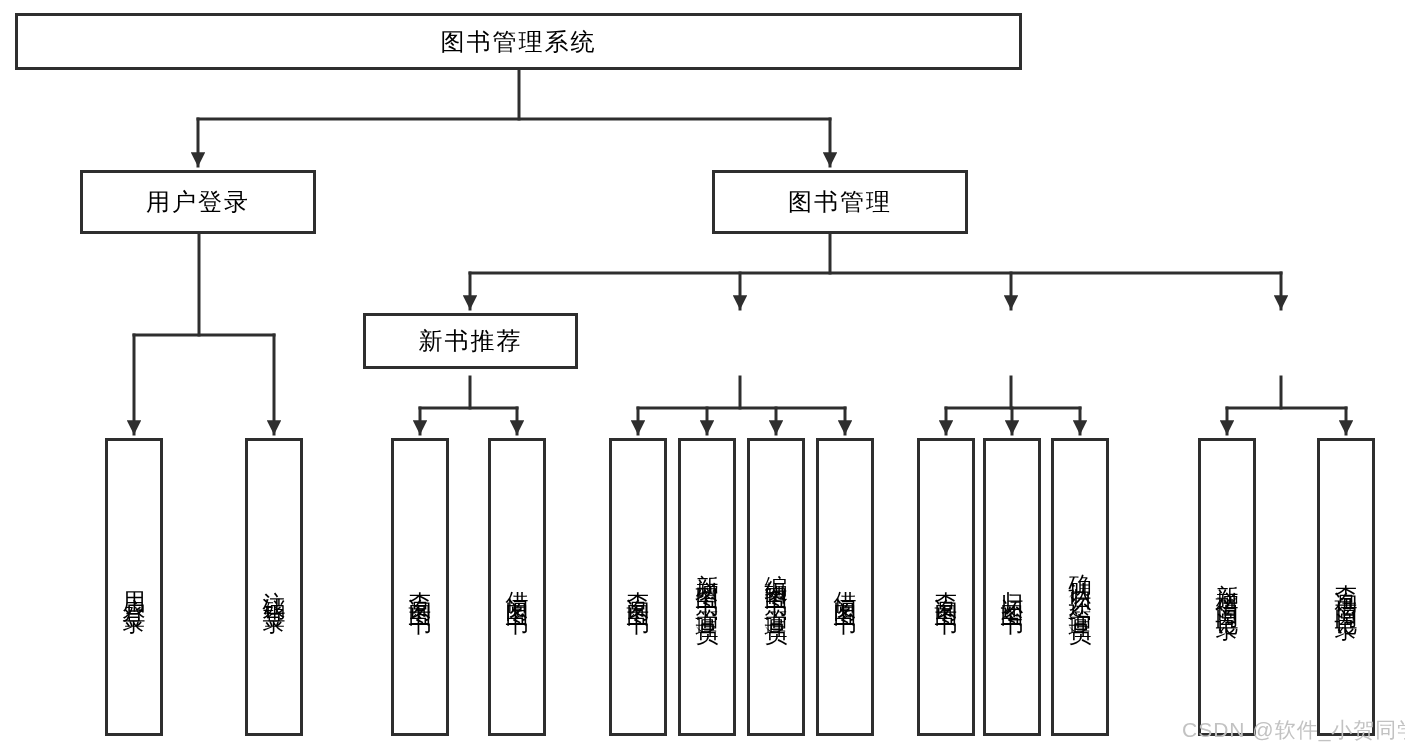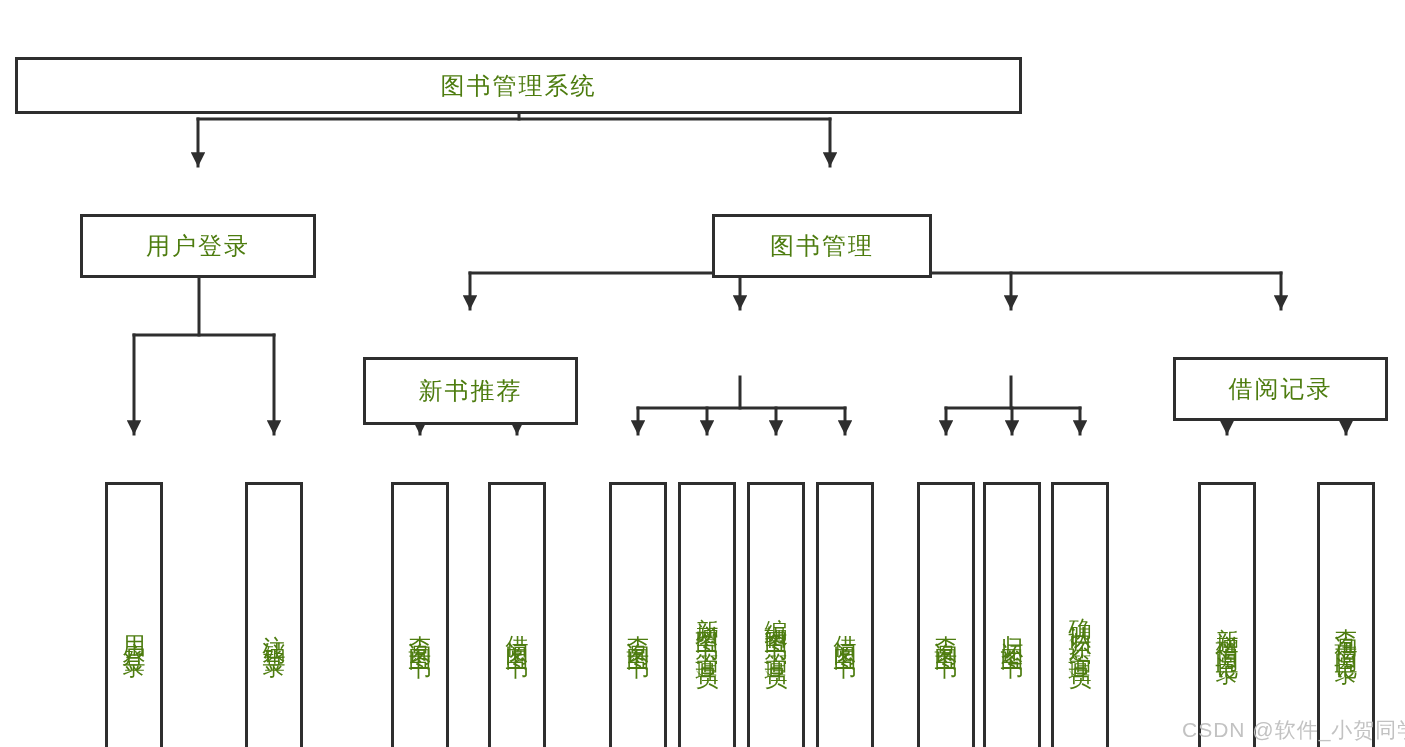--- a/index.html
+++ b/index.html
@@ -23,22 +23,21 @@
     height: 747px;
   }
   .node {
     position: absolute;
     box-sizing: border-box;
     border: 3px solid #2e2e2e;
     background: #ffffff;
     display: flex;
     align-items: center;
     justify-content: center;
-    color: #4d7c0f;
-    margin-top: 44px;
+    color: #000000;
   }
   .hbox span {
     font-size: 24px;
     letter-spacing: 2px;
     white-space: nowrap;
   }
   .vbox {
     top: 438px;
     height: 298px;
     width: 58px;
@@ -117,29 +116,26 @@
     </g>
   </svg>
 
   <div class="node hbox" style="left:15px;top:13px;width:1007px;height:57px;">
     <span>图书管理系统</span>
   </div>
 
   <div class="node hbox" style="left:80px;top:170px;width:236px;height:64px;">
     <span>用户登录</span>
   </div>
-  <div class="node hbox" style="left:712px;top:170px;width:220px;height:64px;">
+  <div class="node hbox" style="left:712px;top:170px;width:256px;height:64px;">
     <span>图书管理</span>
   </div>
 
-  <div class="node hbox" style="left:363px;top:313px;width:215px;height:68px;">
+  <div class="node hbox" style="left:363px;top:313px;width:215px;height:56px;">
     <span>新书推荐</span>
-  </div>
-  <div class="node hbox" style="left:1173px;top:313px;width:215px;height:64px;">
-    <span>借阅记录</span>
   </div>
 
   <div class="node vbox" style="left:105px;">
     <span>用户登录</span>
   </div>
   <div class="node vbox" style="left:245px;">
     <span>注销登录</span>
   </div>
 
   <div class="node vbox" style="left:391px;">

